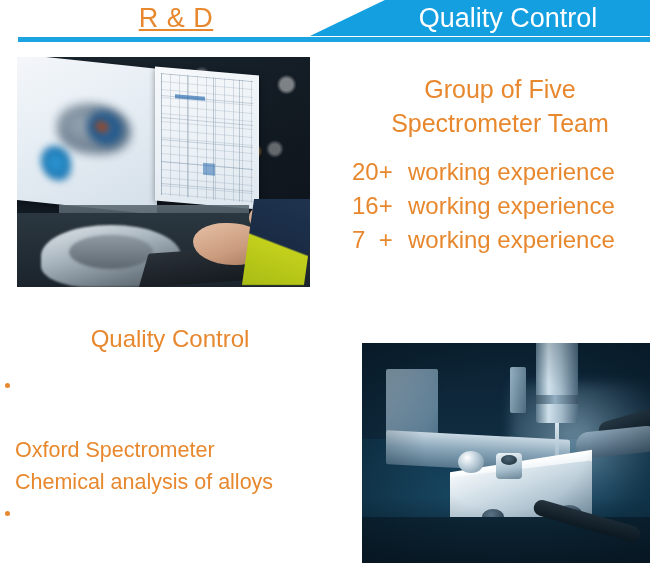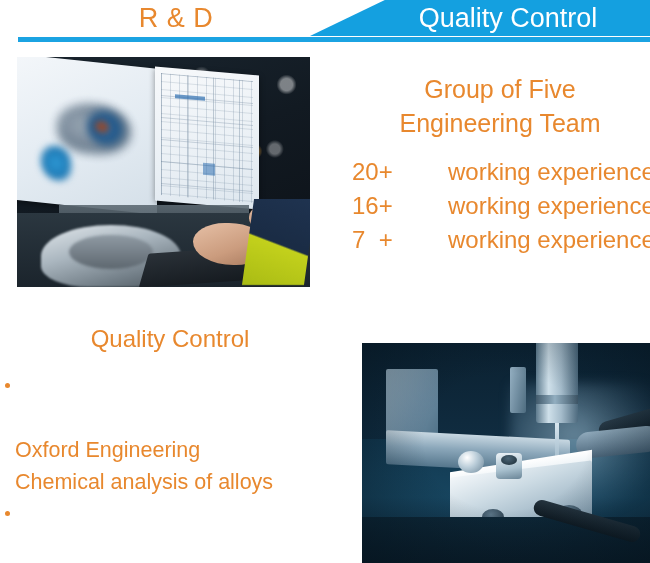--- a/index.html
+++ b/index.html
@@ -43,20 +43,21 @@
     position: absolute;
     left: 96px;
     top: 2px;
     width: 160px;
     text-align: center;
     font-size: 27px;
     color: #e8882e;
     letter-spacing: 0.5px;
     line-height: 32px;
     white-space: pre;
+    text-decoration: underline;
   }
   .title-qc {
     position: absolute;
     left: 380px;
     top: 1px;
     width: 256px;
     text-align: center;
     font-size: 27px;
     color: #ffffff;
     line-height: 34px;
@@ -237,21 +238,20 @@
     top: 155px;
     width: 298px;
   }
   .exp-row {
     display: flex;
     align-items: baseline;
     color: #e8882e;
     font-size: 24px;
     line-height: 34px;
     white-space: pre;
-    gap: 40px;
   }
   .exp-years {
     width: 56px;
     text-align: left;
     flex: none;
   }
 
   
   .qc-heading {
     position: absolute;
@@ -484,21 +484,21 @@
   <div class="desk"></div>
   <div class="ring-part"></div>
   <div class="ring-inner"></div>
   <div class="keyboard"></div>
   <div class="hand-a"></div>
   <div class="hand-b"></div>
   <div class="sleeve"></div>
 </div>
 
 <div class="team-heading">Group of Five
-Engineering Team</div>
+Spectrometer Team</div>
 
 <div class="exp-list">
   <div class="exp-row">
     <span class="exp-years">20+</span>
     <span>working experience</span>
   </div>
   <div class="exp-row">
     <span class="exp-years">16+</span>
     <span>working experience</span>
   </div>
@@ -506,21 +506,21 @@
     <span class="exp-years">7  +</span>
     <span>working experience</span>
   </div>
 </div>
 
 <div class="qc-heading">Quality Control</div>
 
 <div class="qc-list">
   <div class="qc-item">
     <span class="qc-bullet"></span>
-    <span>Oxford Engineering
+    <span>Oxford Spectrometer
 Chemical analysis of  alloys</span>
   </div>
   <div class="qc-item">
     <span class="qc-bullet"></span>
     
   </div>
 </div>
 
 <div class="photo-cmm">
   <div class="cmm-bg"></div>

